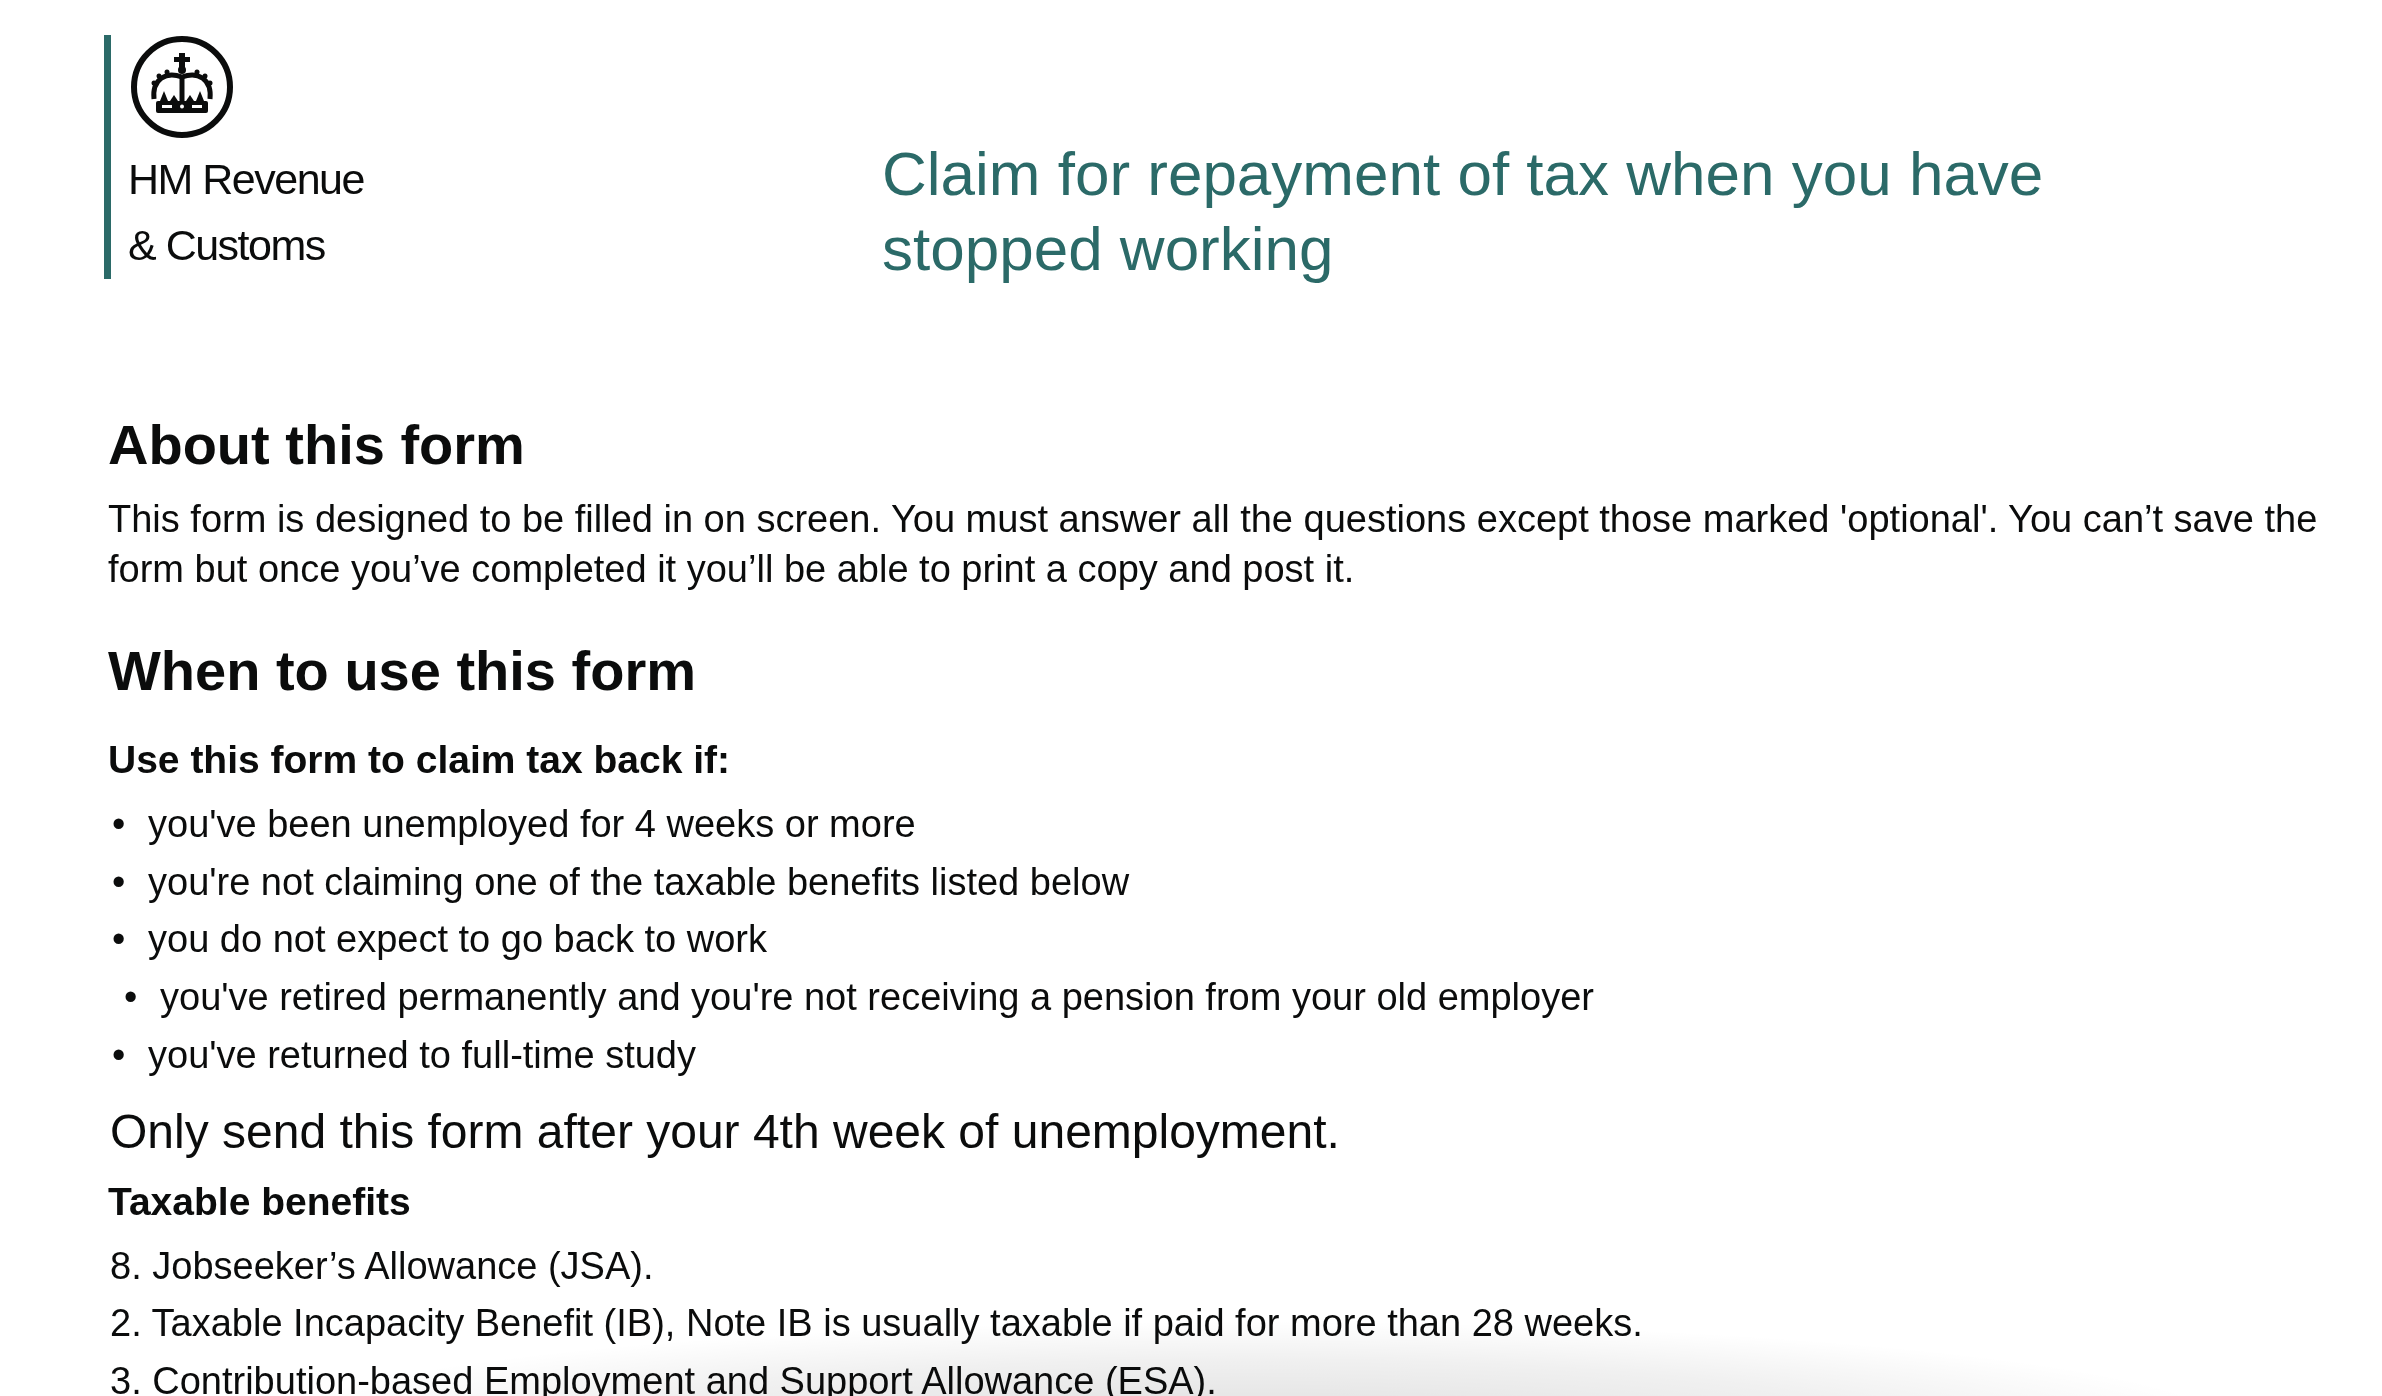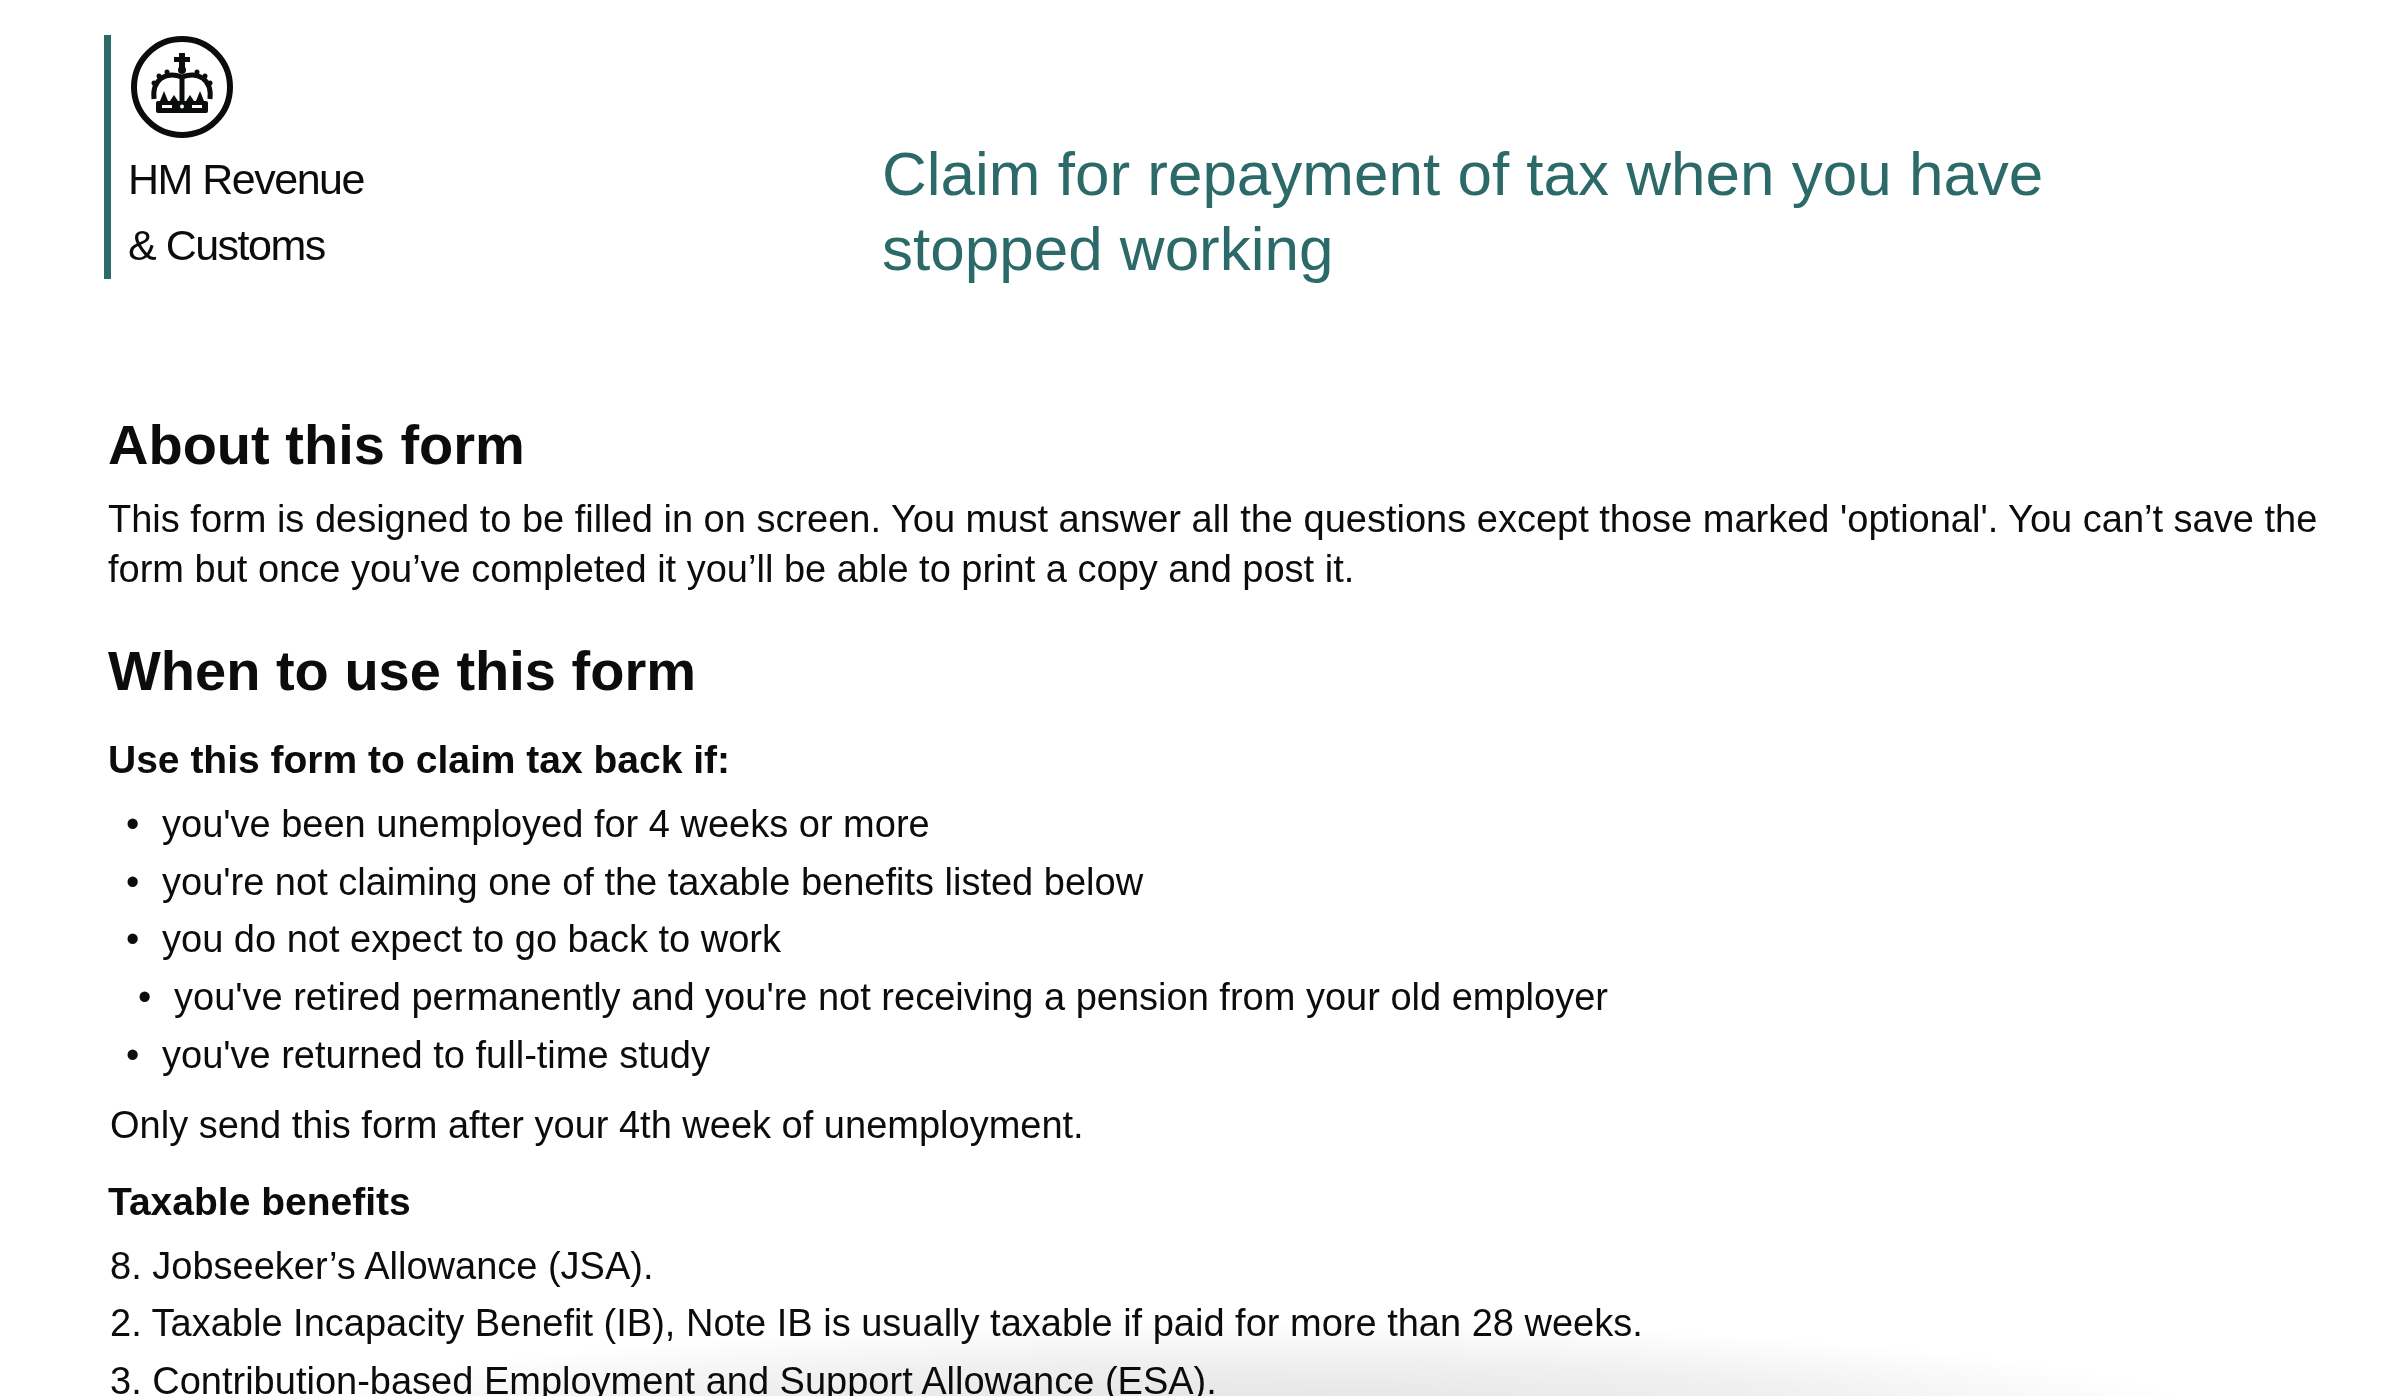--- a/index.html
+++ b/index.html
@@ -77,34 +77,34 @@
     position: absolute;
     left: 0;
     width: 2240px;
     font-size: 38px;
     line-height: 50px;
     margin: 0;
   }
   .line {
     position: absolute;
     left: 0;
-    font-size: 38px;
+    font-size: 48px;
     white-space: nowrap;
   }
   .bullet-list {
     position: absolute;
     left: 0;
     top: 0;
     margin: 0;
     padding: 0;
     list-style: none;
   }
   .bullet-item {
     position: absolute;
-    left: 16px;
+    left: 2px;
     font-size: 38px;
     white-space: nowrap;
   }
   .bullet-dot {
     display: inline-block;
     width: 36px;
     text-align: left;
     padding-left: 2px;
   }
   .num-item {

